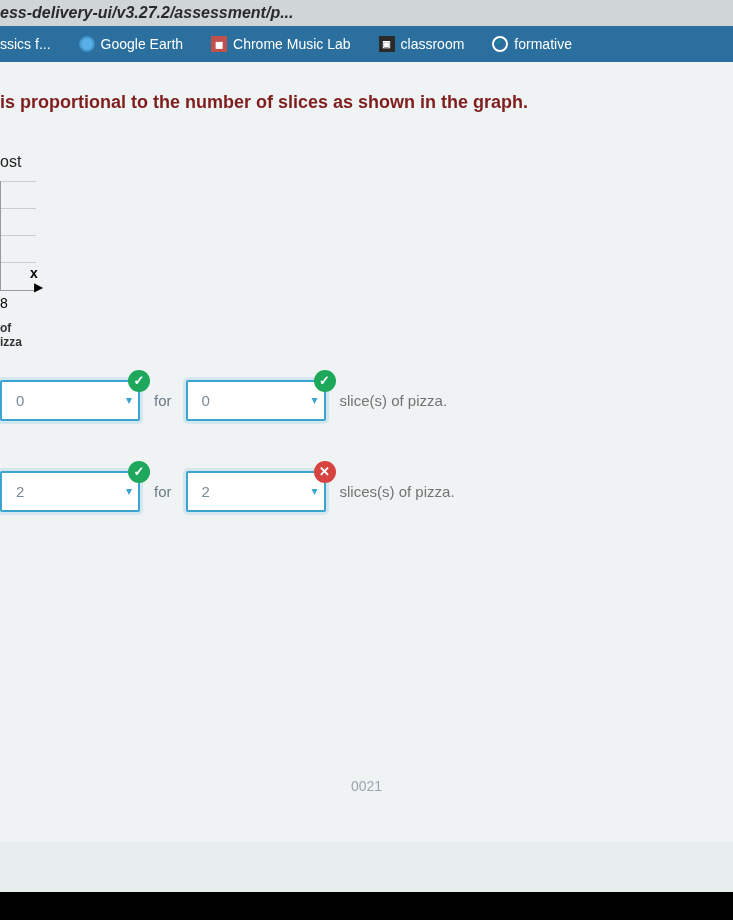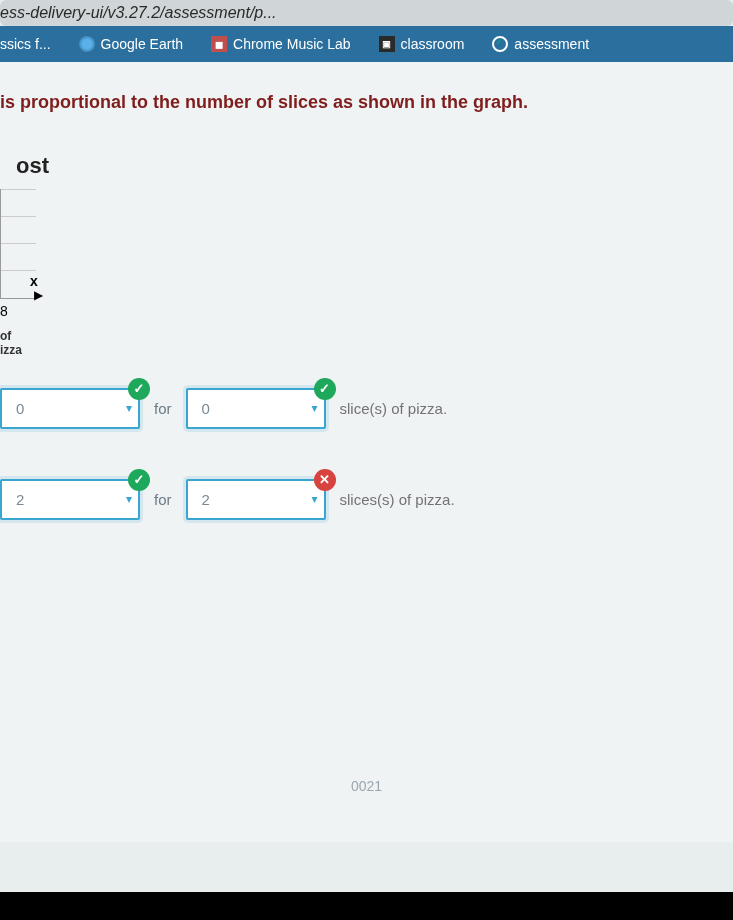--- a/index.html
+++ b/index.html
@@ -8,24 +8,23 @@
       width: 733px;
       height: 920px;
       background: #e8edee;
       overflow: hidden;
       position: relative;
     }
     .url-bar {
       background: #d0d6d8;
       padding: 4px 0 4px 0;
       font-size: 16px;
-      font-weight: normal;
+      font-weight: bold;
       color: #2a2a2a;
       font-style: italic;
-      border-radius: 6px;
     }
     .bookmarks-bar {
       background: #2a6f9e;
       padding: 10px 8px;
       display: flex;
       align-items: center;
       gap: 28px;
       padding-left: 0;
     }
     .bookmark-item {
@@ -56,25 +55,24 @@
       min-height: 780px;
       position: relative;
     }
     .question-text {
       font-size: 18px;
       font-weight: bold;
       color: #7f1d1d;
       padding: 0 0 40px 0;
     }
     .chart-title {
-      font-size: 22px;
-      font-weight: bold;
+      font-size: 16px;
+      font-weight: normal;
       color: #222;
       margin-bottom: 10px;
-      padding-left: 16px;
     }
     .chart-area {
       width: 50px;
       height: 130px;
       position: relative;
       margin-bottom: 10px;
     }
     .chart-grid {
       border-left: 1px solid #999;
       border-bottom: 1px solid #999;
@@ -205,21 +203,21 @@
   <div class="bookmark-item">
     <span class="bookmark-icon cml-icon">◼</span>
     <span>Chrome Music Lab</span>
   </div>
   <div class="bookmark-item">
     <span class="bookmark-icon classroom-icon">▣</span>
     <span>classroom</span>
   </div>
   <div class="bookmark-item">
     <span class="bookmark-icon formative-icon"></span>
-    <span>assessment</span>
+    <span>formative</span>
   </div>
 </div>
 
 <div class="content-area">
   <div class="question-text"> is proportional to the number of slices as shown in the graph.</div>
 
   <div class="chart-title">ost</div>
   <div class="chart-area">
     <div class="chart-grid">
       <div class="grid-line"></div>

